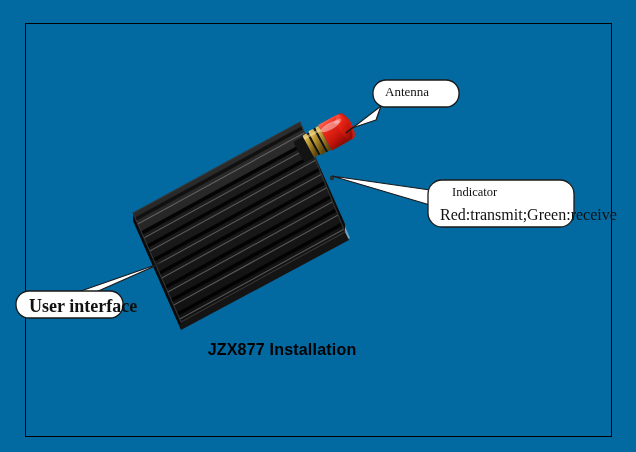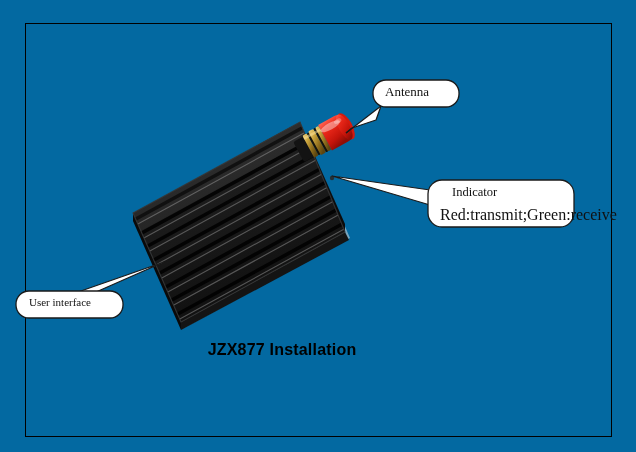--- a/index.html
+++ b/index.html
@@ -60,21 +60,22 @@
     font-size: 12.5px;
   }
   #indicator-label-2 {
     left: 440px;
     top: 206px;
     font-size: 16px;
   }
   #userinterface-label {
     left: 29px;
     top: 296px;
-    font-size: 11px;
+    font-size: 18px;
+    font-weight: bold;
   }
 
   
   #caption {
     position: absolute;
     left: 0;
     top: 341px;
     width: 564px;
     text-align: center;
     font-family: "Liberation Sans", "DejaVu Sans", sans-serif;

